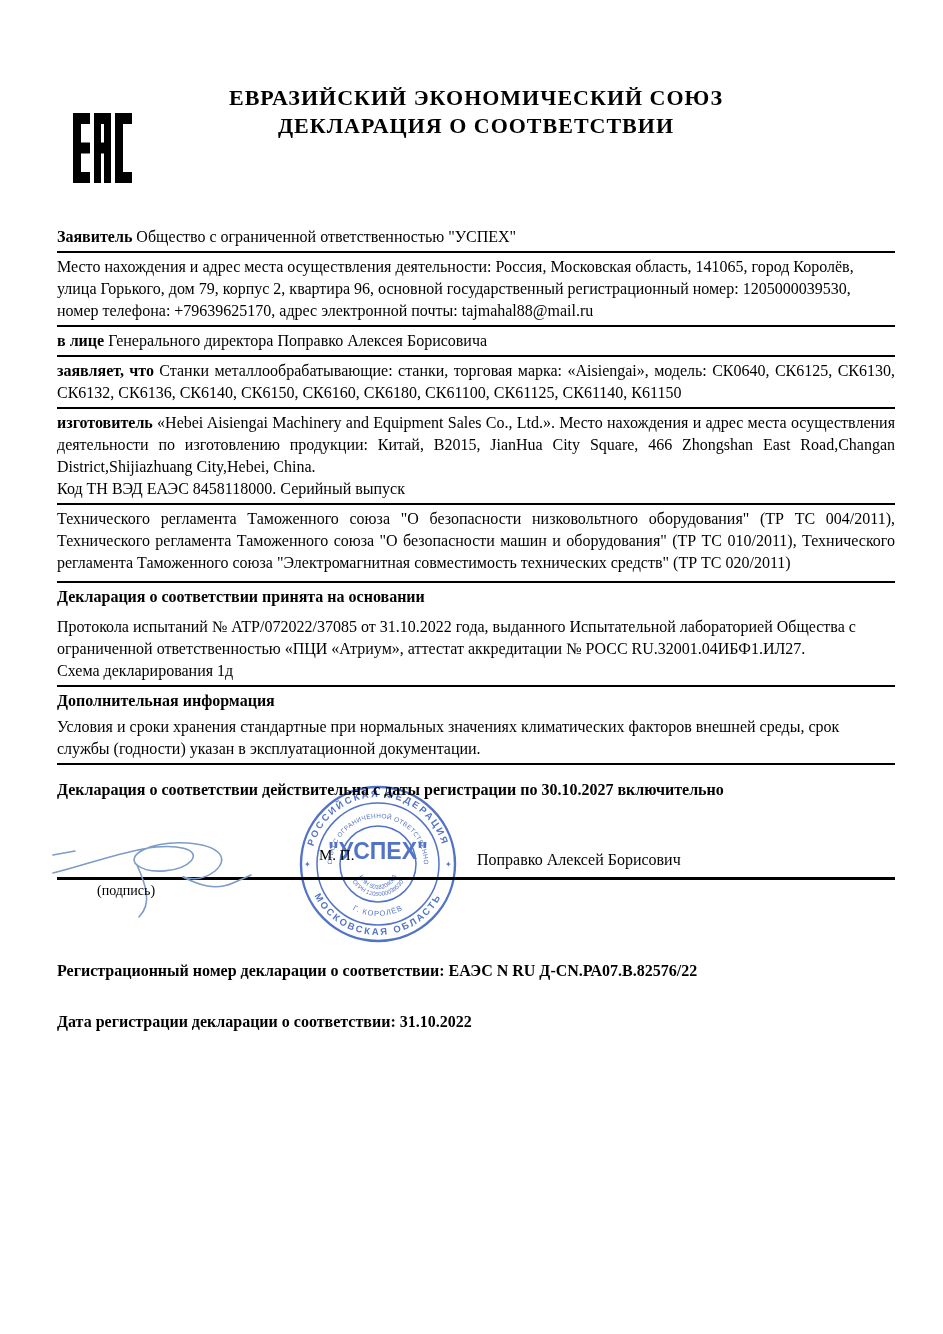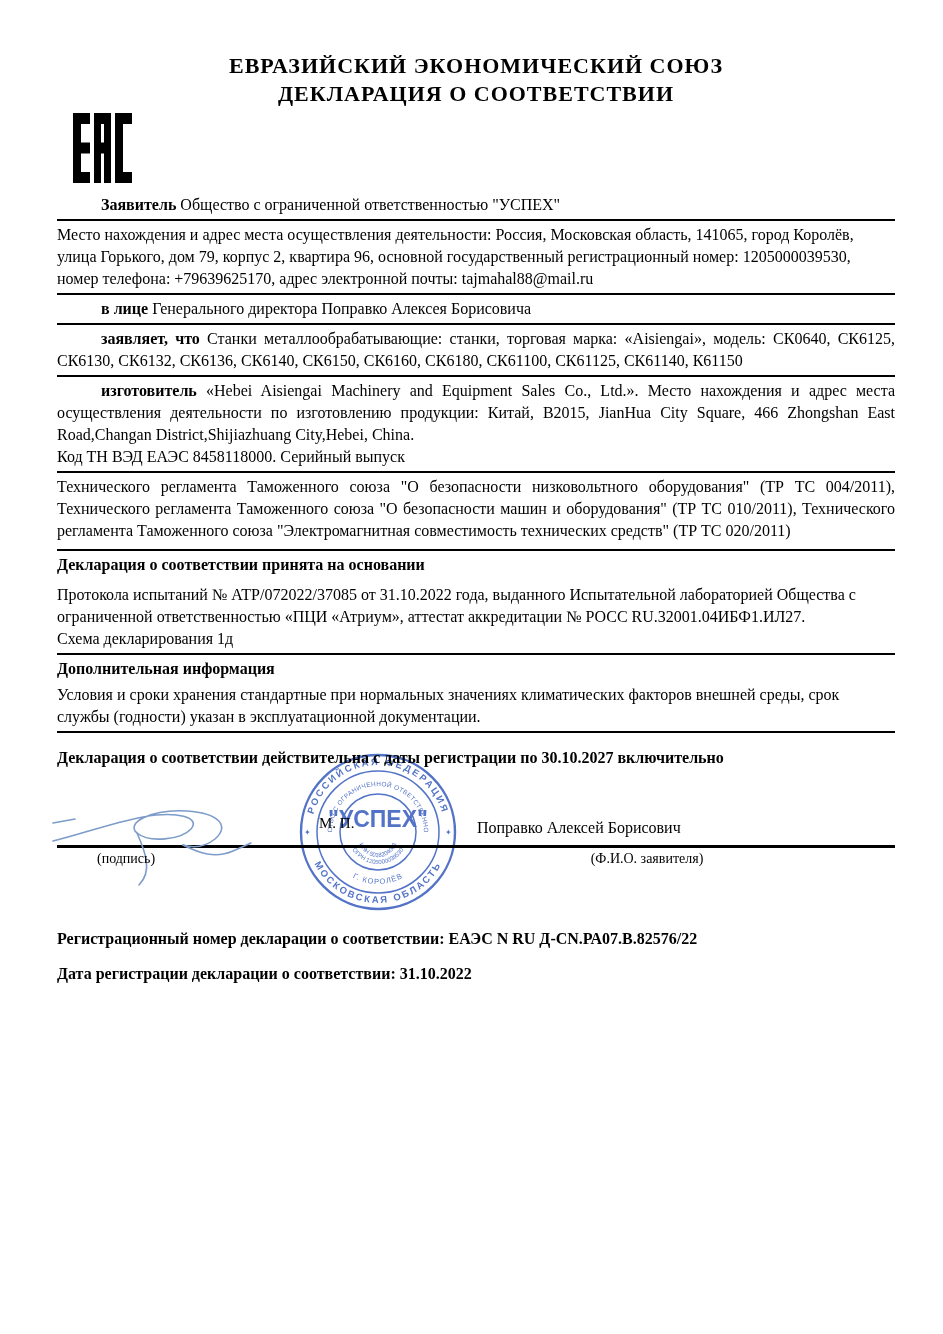--- a/index.html
+++ b/index.html
@@ -4,42 +4,42 @@
 <style>
   * { margin:0; padding:0; box-sizing:border-box; }
   html,body { background:#ffffff; }
   .page {
     position:relative; width:943px; height:1334px; background:#fff;
     font-family:"Liberation Serif","DejaVu Serif",serif; color:#000;
     overflow:hidden;
   }
   .content { position:absolute; left:57px; width:838px; top:0; }
   .doc-title { text-align:center; padding-top:52px; font-weight:bold;
-    font-size:22px; line-height:28px; letter-spacing:1px; }
+    font-size:22px; line-height:28px; letter-spacing:1px;margin-top:32px; }
   .eac-mark { position:absolute; left:73px; top:113px; }
   .row { font-size:16px; line-height:22px; }
   .para { font-size:16px; line-height:22px; }
   .just { text-align:justify; }
-  b.lbl { font-weight:bold;margin-left:44px; }
+  b.lbl { font-weight:bold; }
   .hr { height:2px; background:#000; margin:3px 0 3px 0; }
   .mt-applicant { margin-top:86px; }
   .sec-head { font-weight:bold; font-size:16px; line-height:22px; margin:3px 0 4px 0; }
   .gap-s { height:4px; }
   .validity { font-weight:bold; font-size:16px; line-height:22px; margin-top:14px; }
   
   .sig-zone { position:relative; height:136px; margin-top:4px; }
   .sig-line { position:absolute; left:0; right:0; top:72px; height:3px; background:#000; z-index:1; }
   .sig-scribble { position:absolute; left:-12px; top:12px; z-index:2; }
   .mp-label { position:absolute; left:262px; top:42px; font-size:15px; z-index:3; }
   .stamp { position:absolute; left:240px; top:-22px; z-index:4; opacity:.88; mix-blend-mode:multiply; }
   .sig-caption { position:absolute; left:40px; top:78px; width:160px; text-align:left; font-size:14px; z-index:2; }
   .fio-name { position:absolute; left:420px; width:340px; top:46px; text-align:left; font-size:16px; z-index:0; }
   .fio-caption { position:absolute; left:420px; width:340px; top:78px; text-align:center; font-size:14px; }
   .reg-line { font-weight:bold; font-size:16px; line-height:20px; margin-top:20px; }
-  .reg-line + .reg-line { margin-top:15px; }
+  .reg-line + .reg-line { margin-top:31px; }
 </style>
 </head>
 <body>
 
 <div class="page">
 
   <div class="eac-mark">
     <svg width="60" height="70" viewBox="0 0 60 70" xmlns="http://www.w3.org/2000/svg">
       <g fill="#000000">
 
@@ -162,21 +162,20 @@
             </text>
             <text font-size="6">
               <textPath href="#arcOgrn" startOffset="50%" text-anchor="middle">ОГРН 1205000039530</textPath>
             </text>
           </g>
         </svg>
       </div>
 
       <div class="sig-caption">(подпись)</div>
       <div class="fio-name">Поправко Алексей Борисович</div>
-      <div class="fio-caption">(Ф.И.О. заявителя)</div>
     </div>
 
     <div class="reg-line">
       <span>Регистрационный номер декларации о соответствии:</span>
       <span>ЕАЭС N RU Д-CN.РА07.В.82576/22</span>
     </div>
     <div class="reg-line">
       <span>Дата регистрации декларации о соответствии:</span>
       <span>31.10.2022</span>
     </div>

